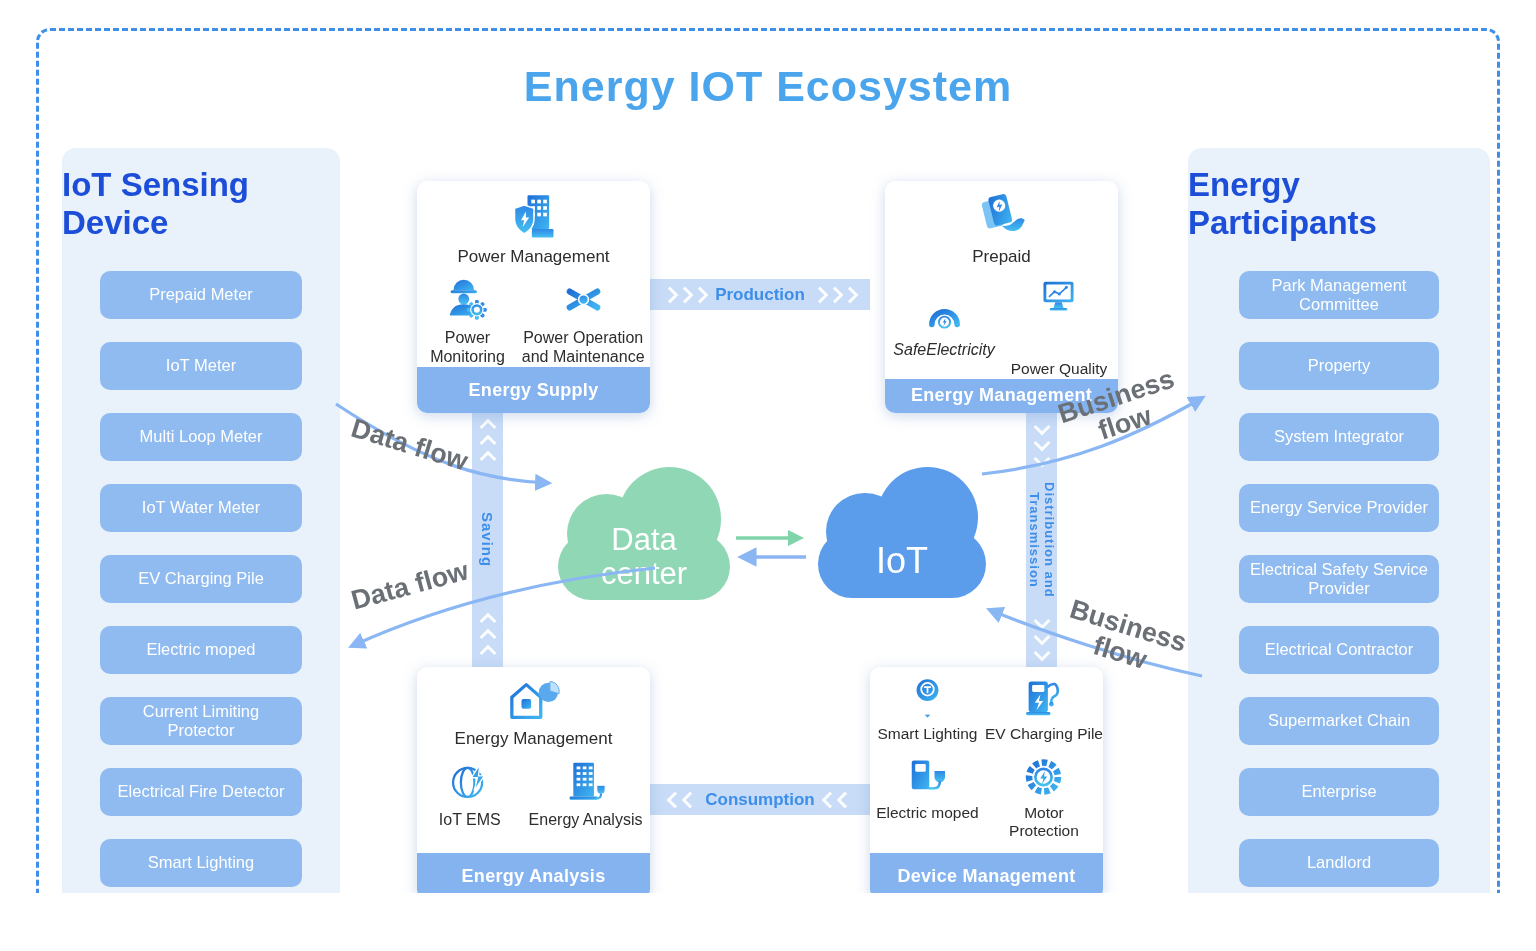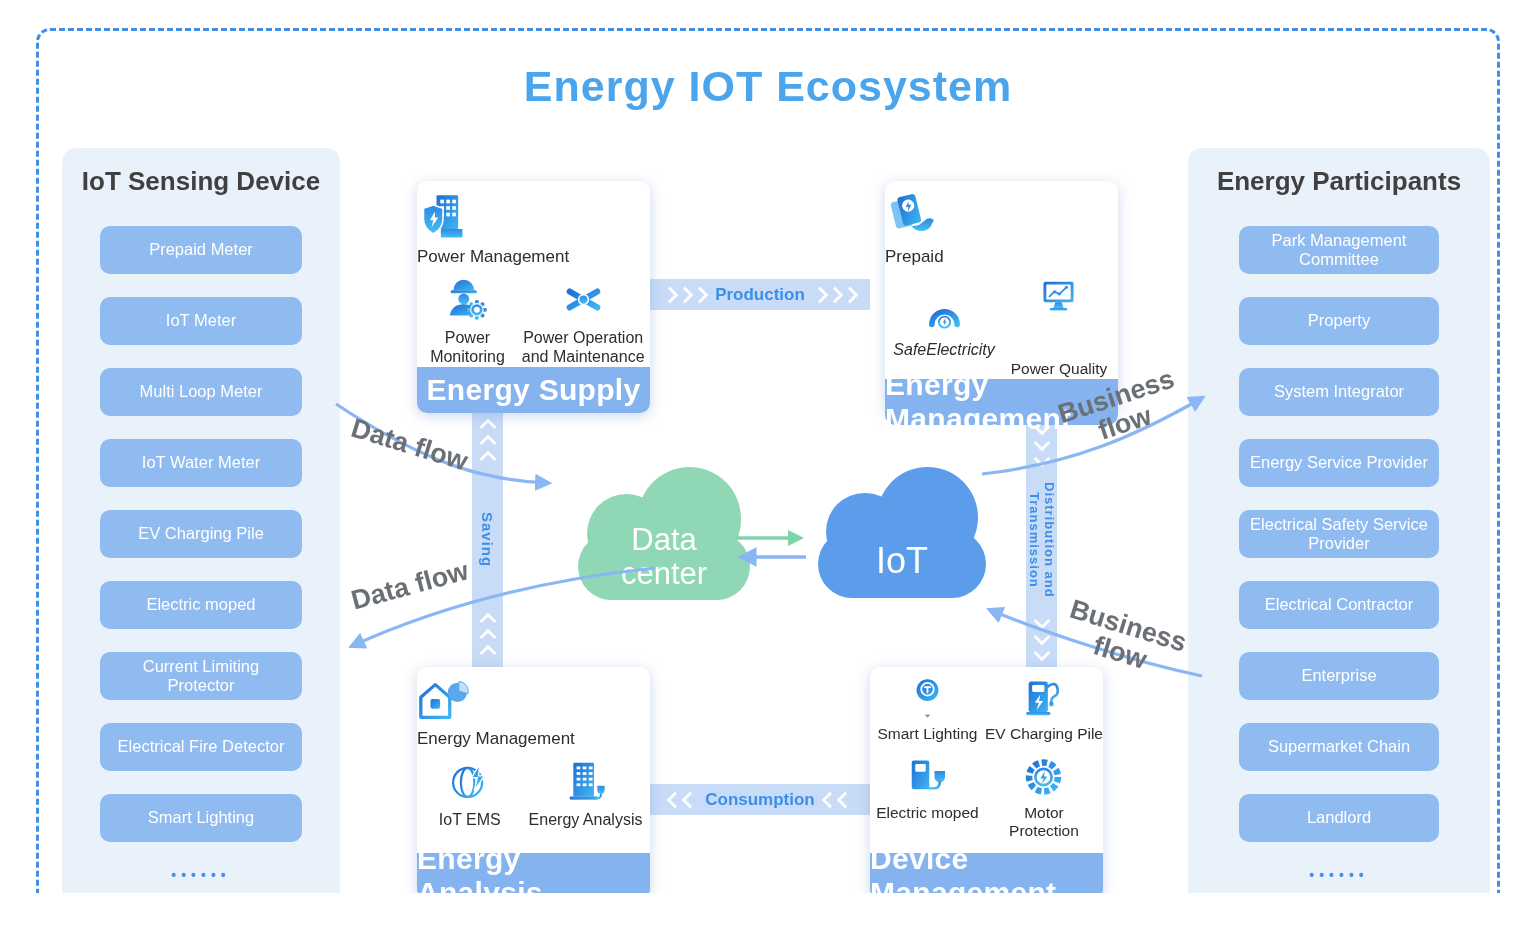--- a/index.html
+++ b/index.html
@@ -4,30 +4,30 @@
 <style>
   html,body{margin:0;padding:0;background:#fff;font-family:"Liberation Sans","DejaVu Sans",sans-serif;}
   #stage{position:relative;width:1536px;height:893px;background:#fff;overflow:hidden;}
   .dashed-frame{position:absolute;left:36px;top:28px;width:1458px;height:890px;border:3px dashed #3f8fe9;border-radius:14px;}
   .main-title{position:absolute;left:0;top:62px;width:100%;text-align:center;font-size:43px;font-weight:bold;color:#4ba5ec;letter-spacing:1px;}
 
   
   .panel{position:absolute;top:148px;height:757px;background:#e9f1fb;border-radius:14px;display:flex;flex-direction:column;align-items:center;gap:23px;padding-top:18px;box-sizing:border-box;}
   .panel.left{left:62px;width:278px;}
   .panel.right{left:1188px;width:302px;}
-  .panel-title{font-size:26px;font-weight:bold;color:#404040;margin-bottom:6px;}
+  .panel-title{font-size:33px;font-weight:bold;color:#1d4ed8;margin-bottom:6px;}
   .pill{width:202px;min-height:48px;background:#8fbbf0;border-radius:10px;color:#fff;font-size:16.5px;line-height:1.18;display:flex;align-items:center;justify-content:center;text-align:center;padding:3px 10px;box-sizing:border-box;}
   .panel.right .pill{width:200px;}
   .panel-more{color:#4a90e8;font-size:14px;font-weight:bold;letter-spacing:5px;margin-top:2px;}
 
   
   .card{position:absolute;width:233px;height:232px;background:#fff;border-radius:10px;box-shadow:0 3px 14px rgba(110,145,200,.35);display:flex;flex-direction:column;z-index:3;}
   .card-body{flex:1;display:flex;flex-direction:column;}
-  .card-footer{height:46px;background:#84b3f0;border-radius:0 0 10px 10px;color:#fff;font-weight:bold;font-size:30px;display:flex;align-items:center;justify-content:center;letter-spacing:.3px;}
-  .card-top{display:flex;flex-direction:column;align-items:flex-start;margin-top:10px;}
+  .card-footer{height:46px;background:#84b3f0;border-radius:0 0 10px 10px;color:#fff;font-weight:bold;font-size:18px;display:flex;align-items:center;justify-content:center;letter-spacing:.3px;}
+  .card-top{display:flex;flex-direction:column;align-items:center;margin-top:10px;}
   .icon-lg{width:52px;height:52px;}
   .icon-md{width:45px;height:45px;}
   .card-top-label{font-size:17px;color:#2d2d2d;margin-top:4px;}
   .card-row{display:flex;justify-content:space-evenly;align-items:flex-start;margin-top:10px;}
   .card-cell{display:flex;flex-direction:column;align-items:center;}
   .cell-label{font-size:16px;color:#2d2d2d;text-align:center;line-height:1.2;margin-top:6px;}
   .nowrap{white-space:nowrap;}
   .dm-grid{display:grid;grid-template-columns:1fr 1fr;row-gap:12px;margin-top:10px;}
 
   
@@ -96,22 +96,22 @@
   </aside>
 
   <aside class="panel right">
     <div class="panel-title">Energy Participants</div>
     <div class="pill">Park Management Committee</div>
     <div class="pill">Property</div>
     <div class="pill">System Integrator</div>
     <div class="pill">Energy Service Provider</div>
     <div class="pill">Electrical Safety Service Provider</div>
     <div class="pill">Electrical Contractor</div>
+    <div class="pill">Supermarket Chain</div>
     <div class="pill">Enterprise</div>
-    <div class="pill">Supermarket Chain</div>
     <div class="pill">Landlord</div>
     <div class="panel-more">••••••</div>
   </aside>
 
   <div class="hband" style="top:279px;">
     <span class="chev r"></span>
     <span class="chev r"></span>
     <span class="chev r"></span>
     <span class="hband-label">Production</span>
     <span class="chev r"></span>
@@ -356,21 +356,21 @@
             <circle cx="24" cy="24" r="9.3" fill="#fff" stroke="url(#ig2)" stroke-width="3"></circle>
             <path d="M25.6 17.5 l-5.2 8.2 h3.6 l-2 7 6.2 -9.2 h-3.6 z" fill="url(#ig2)"></path>
           </svg>
           <div class="cell-label" style="font-size:15.5px;width:92px;">Motor Protection</div>
         </div>
       </div>
     </div>
     <div class="card-footer">Device Management</div>
   </section>
 
-  <div class="cloud green" style="left:578px;top:490px;width:172px;height:112px;text-decoration:underline;">
+  <div class="cloud green" style="left:558px;top:490px;width:172px;height:112px;text-decoration:underline;">
     <div class="p1"></div>
     <div class="p2"></div>
     <div class="base"></div>
     <div class="txt">
       <span class="l1">Data</span>
       <span class="l2">center</span>
     </div>
   </div>
 
   <div class="cloud blue" style="left:818px;top:486px;width:168px;height:114px;">

